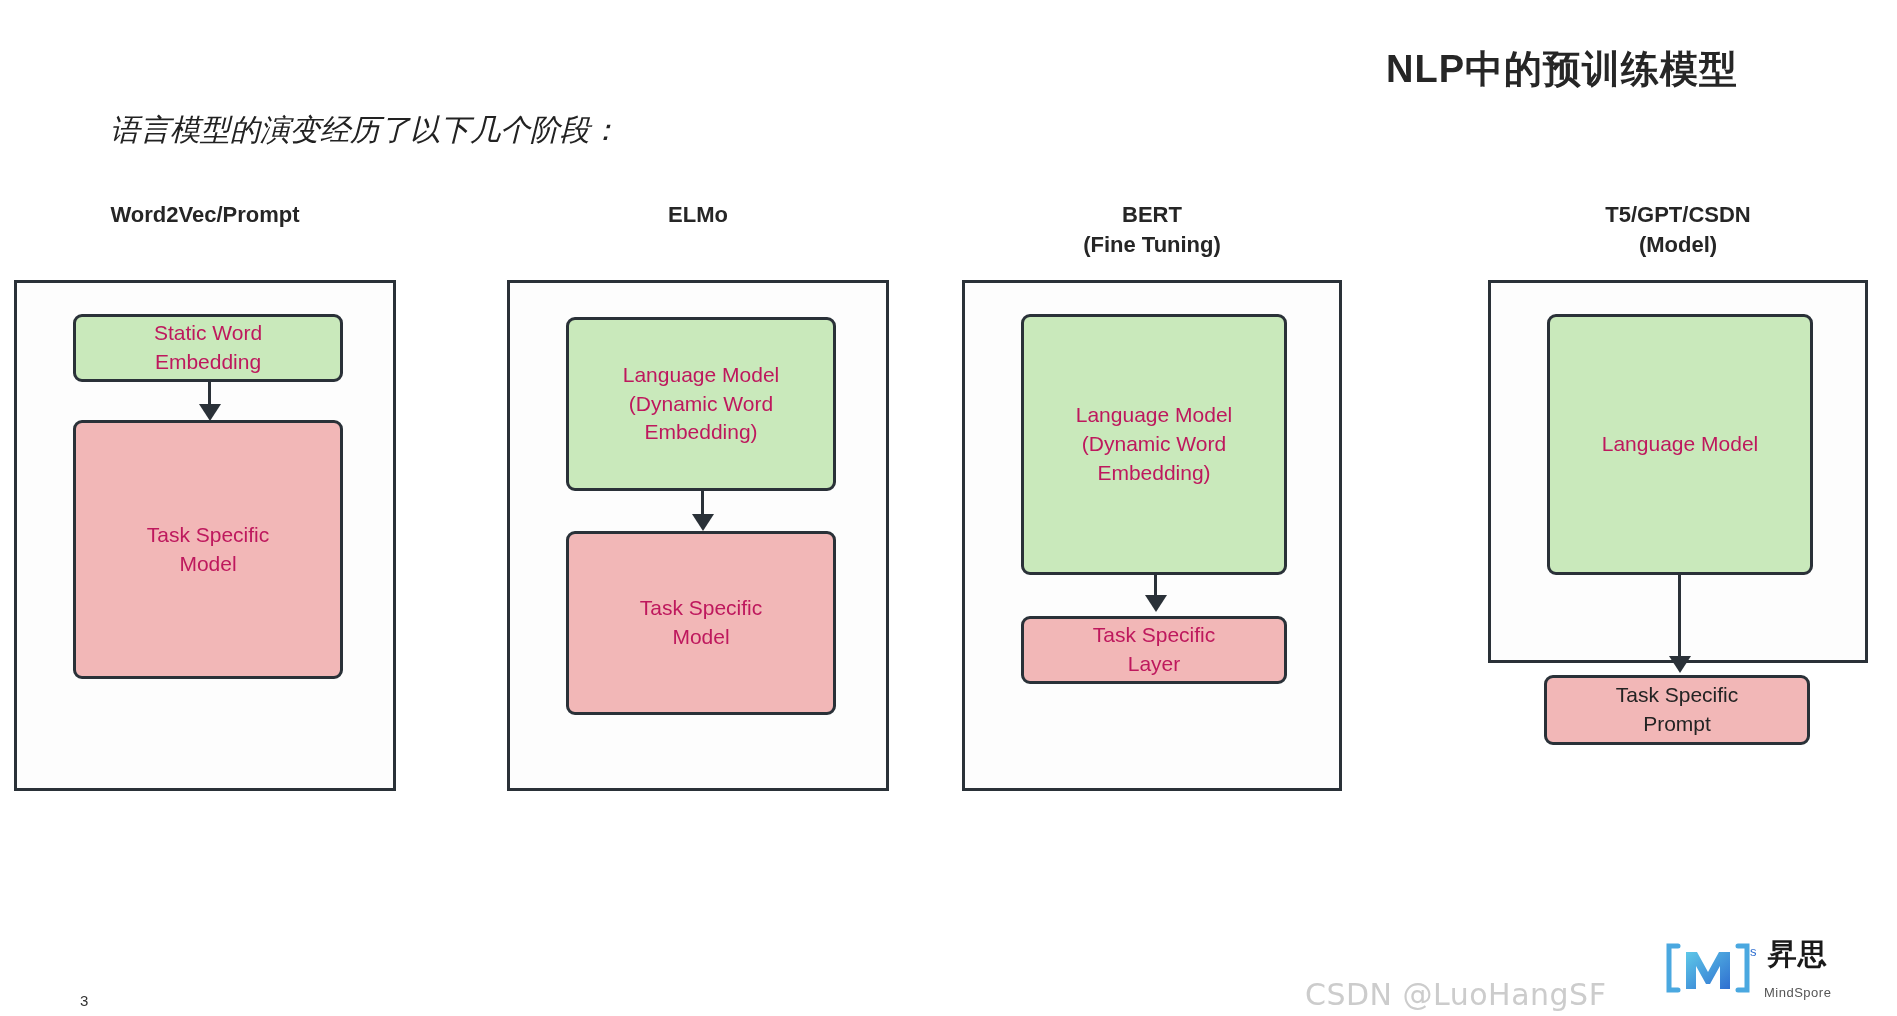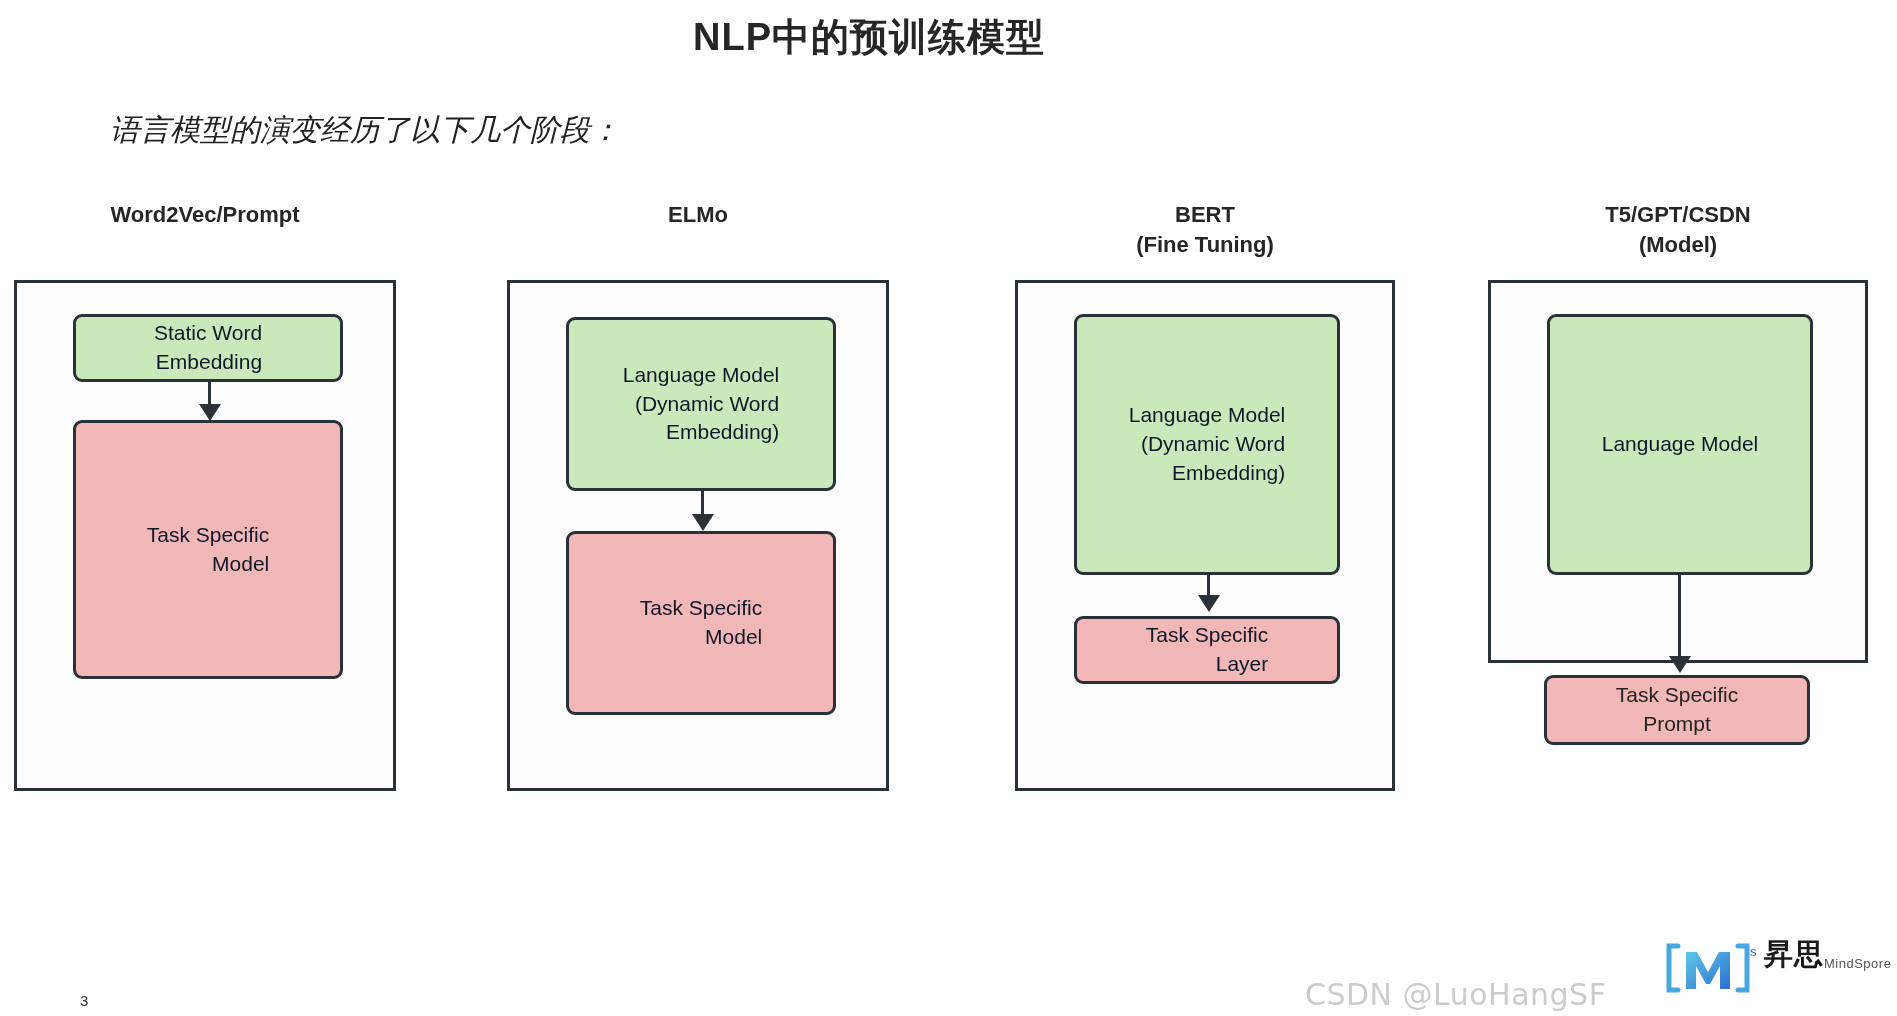--- a/index.html
+++ b/index.html
@@ -7,40 +7,40 @@
     width:1897px;height:1016px;
     background:#ffffff;
     font-family:"Liberation Sans","DejaVu Sans",sans-serif;
     color:#2a2a2a;
     position:relative;
     overflow:hidden;
   }
   .slide{position:relative;width:1897px;height:1016px;}
 
   .title{
-    position:absolute;top:12px;left:0;width:1738px;
-    text-align:center;
+    position:absolute;top:44px;left:0;width:1738px;
+    text-align:right;
     font-size:38px;font-weight:bold;color:#262626;
     letter-spacing:1px;
   }
   .subtitle{
     position:absolute;top:110px;left:110px;
     font-size:30px;color:#222;font-weight:normal;font-style:italic;
   }
 
   .cols{
     position:absolute;top:200px;left:0;width:1897px;height:640px;
   }
   .col{
     position:absolute;top:0;
     width:420px;
   }
   .col.c1{left:-5px;}
   .col.c2{left:488px;}
-  .col.c3{left:995px;}
+  .col.c3{left:942px;}
   .col.c4{left:1468px;}
 
   .col-header{
     text-align:center;
     font-size:22px;font-weight:bold;color:#262626;
     line-height:1.38;
     height:80px;
   }
   .col-header .ln2{display:block;text-align:center;}
 
@@ -56,24 +56,24 @@
   .c2 .outer{width:382px;height:511px;}
   .c3 .outer{width:380px;height:511px;}
   .c4 .outer{width:380px;height:383px;}
 
   .node{
     position:absolute;
     border:3px solid #2a3138;
     border-radius:9px;
     box-sizing:border-box;
     display:flex;align-items:center;justify-content:center;
-    text-align:right;
+    text-align:center;
     font-size:21px;
     line-height:1.38;
-    color:#0f172a;
+    color:#be185d;
     padding:10px 8px;
   }
   .node.green{background:#c9e9bb;}
   .node.pink{background:#f2b7b7;}
 
   
   .c1 .n-top{left:56px;top:31px;width:270px;height:68px;}
   .c1 .n-bot{left:56px;top:137px;width:270px;height:259px;}
   
   .c2 .n-top{left:56px;top:34px;width:270px;height:174px;}
@@ -137,21 +137,21 @@
     white-space:nowrap;
     font-family:"DejaVu Sans",sans-serif;
   }
   .logo{
     position:absolute;left:1664px;top:940px;
     display:flex;align-items:flex-start;
   }
   .logo-mark{position:relative;width:96px;height:56px;}
   .logo-cn{
     margin-left:4px;
-    display:flex;flex-direction:row;
+    display:flex;flex-direction:column;
     line-height:1;
     text-align:center;
   }
   .logo-cn .cn{font-size:29px;font-weight:bold;color:#1a1a1a;letter-spacing:1px;}
   .logo-cn .en{font-size:13px;color:#555;margin-top:17px;letter-spacing:0.5px;}
 </style>
 </head>
 <body>
 
 <div class="slide">

